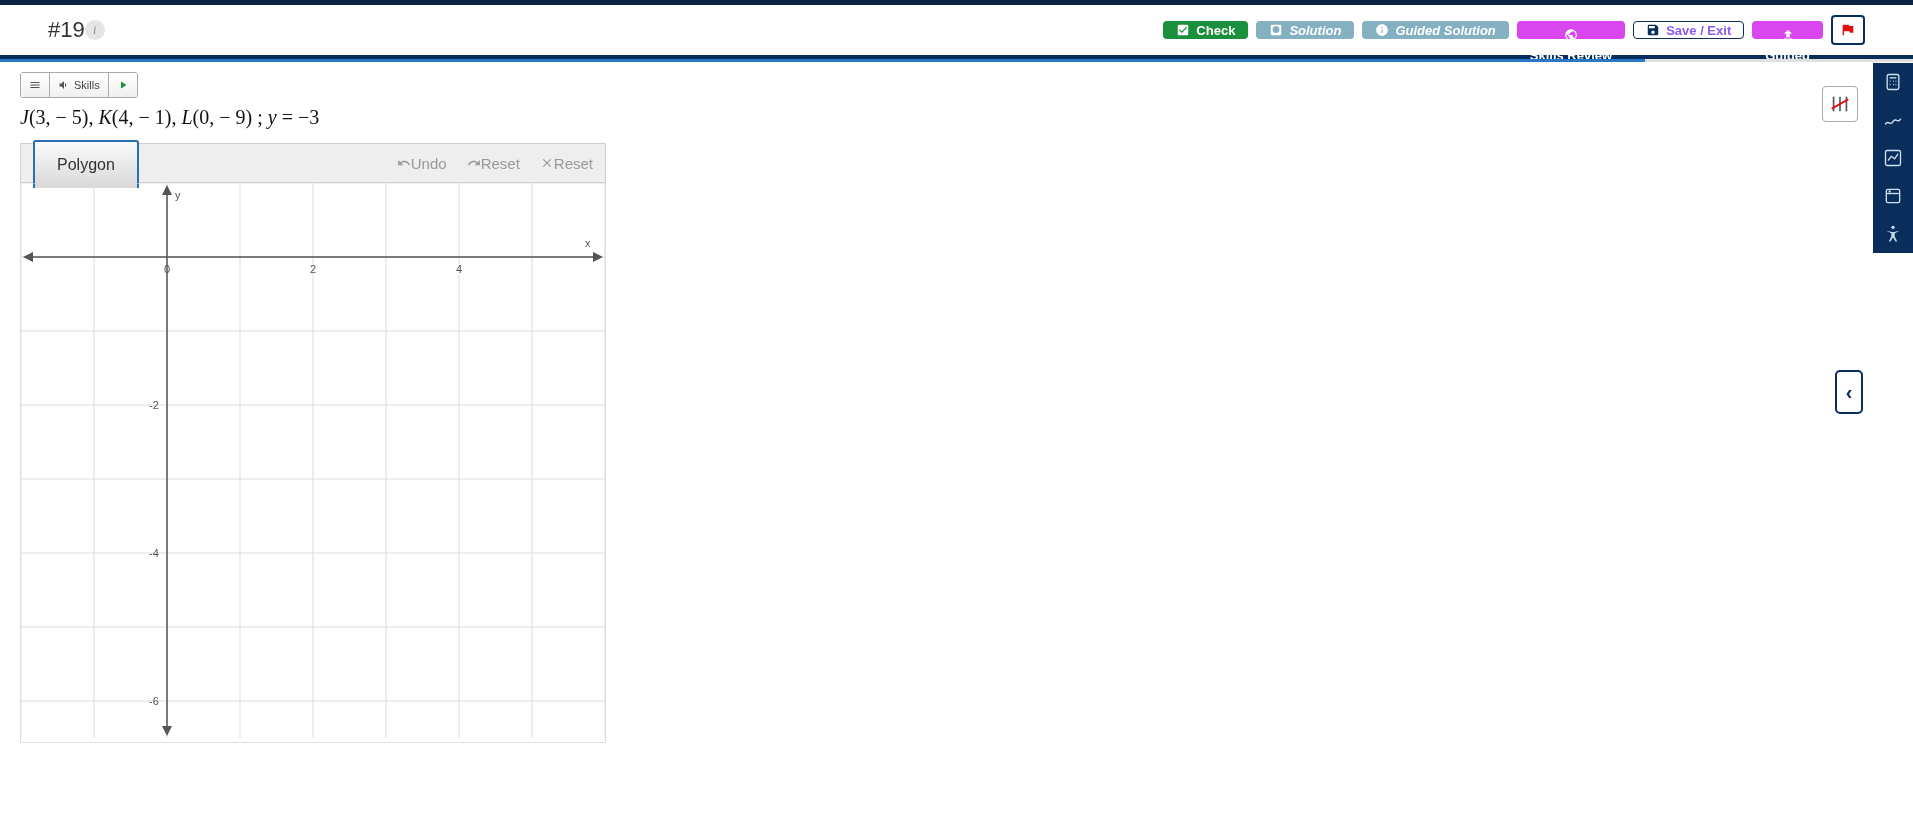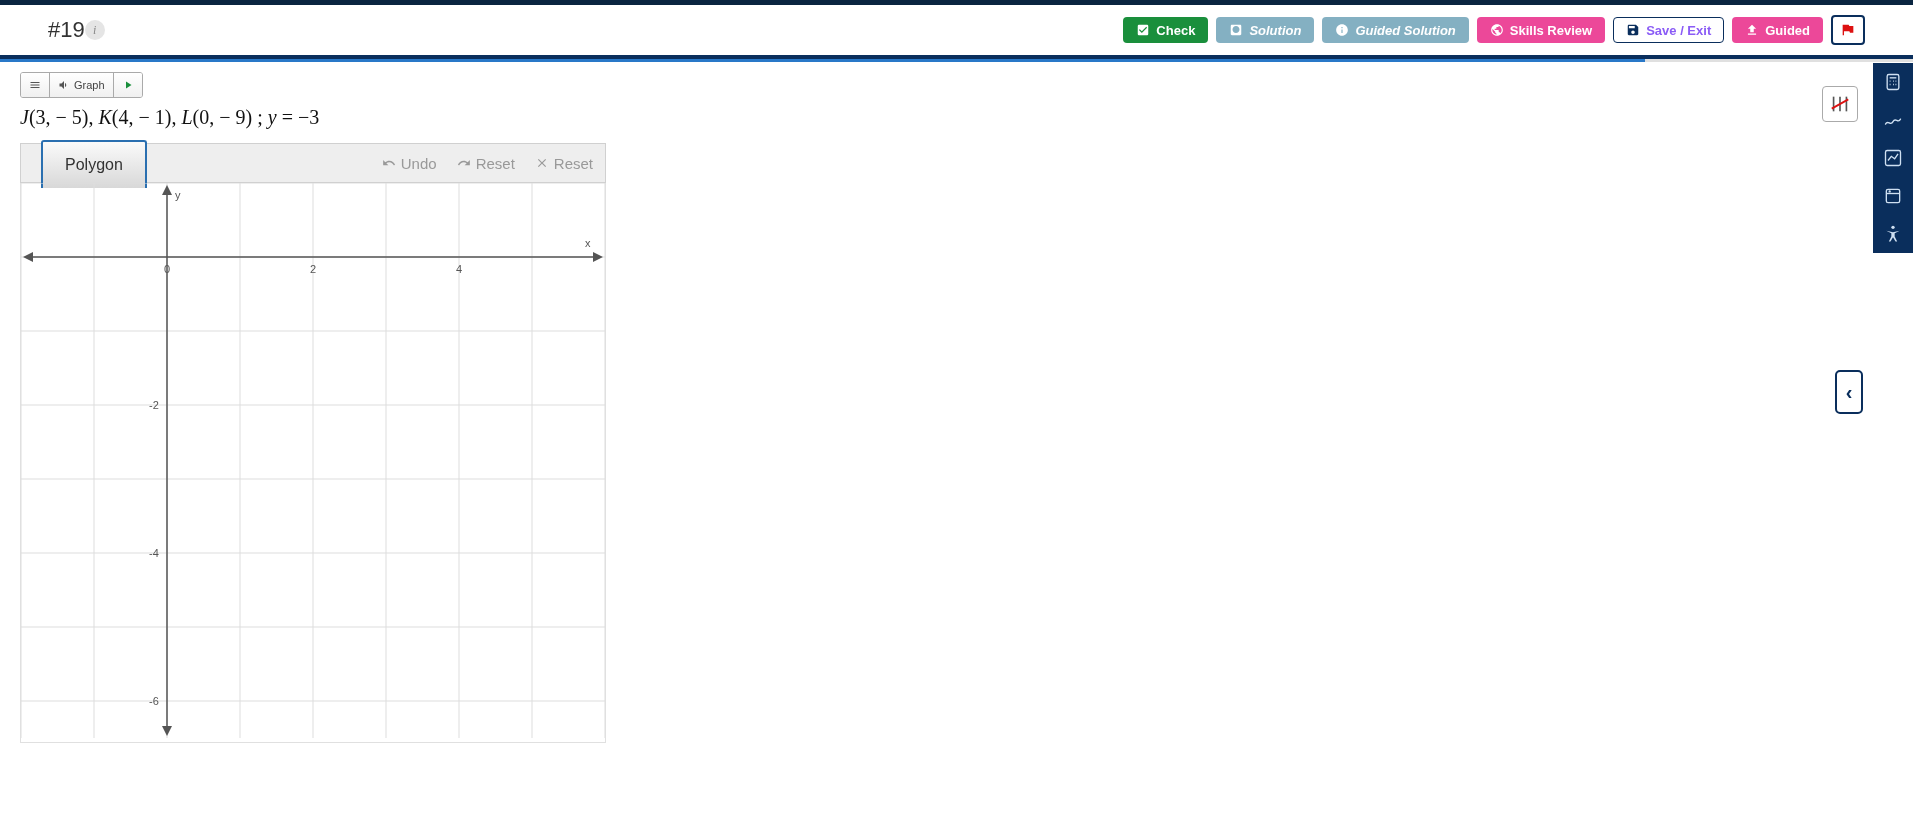--- a/index.html
+++ b/index.html
@@ -6,24 +6,24 @@
 body { font-family: "Helvetica Neue", Arial, sans-serif; background: #fff; width: 1913px; height: 833px; overflow: hidden; position: relative; }
 
 
 .topbar { background: #0a2540; height: 5px; border-bottom: 1px solid #0a2540; }
 
 
 .header { display: flex; align-items: center; padding: 10px 48px 10px 48px; border-bottom: 4px solid #0a2e5c; position: relative; height: 54px; }
 .header-title { font-size: 22px; color: #333; font-weight: 500; display:flex; align-items:center; gap:0;}
 .info-badge { display:inline-flex; width:20px; height:20px; border-radius:50%; background:#e5e5e5; color:#888; font-size:12px; align-items:center; justify-content:center; font-family: Georgia, serif; font-style: italic;}
 .header-buttons { margin-left: auto; display: flex; gap: 8px; align-items: center; }
-.hbtn { display:inline-flex; align-items:center; gap:6px; padding: 6px 12px; border-radius:4px; border:1px solid transparent; font-size:13px; font-weight:600; cursor:pointer; color:#fff; height:26px;}
+.hbtn { display:inline-flex; align-items:center; gap:6px; padding: 6px 12px; border-radius:4px; border:1px solid transparent; font-size:13px; font-weight:600; cursor:pointer; color:#fff; height:18px;}
 .hbtn.green { background:#1a8f3c; }
 .hbtn.disabled { background:#6fa3b8; cursor:default; opacity:0.85;font-style:italic;}
-.hbtn.blue { background:#ec4899; }
+.hbtn.blue { background:#d946ef;flex-direction:column; }
 .hbtn.outline { background:#fff; color:#8b5cf6; border:1px solid #0a2e5c; }
 .hbtn svg { width:14px; height:14px; fill:currentColor; flex-shrink:0;}
 .collapse-flag { width:34px; height:30px; border:2px solid #0a2e5c; border-radius:4px; display:flex; align-items:center; justify-content:center; cursor:pointer; background:#fff;}
 .collapse-flag svg { width:16px; height:16px; }
 
 
 .progress { height:3px; background:#e0e0e0; position:relative; }
 .progress-fill { height:100%; background:#2978c8; width:86%; }
 
 
@@ -36,23 +36,23 @@
 .listen-seg svg { width:12px; height:12px; }
 
 
 .problem-text { font-size: 19px; color:#222; margin: 10px 0 6px 0; }
 .math-text { font-family: "Times New Roman", serif; font-size: 20px; color:#111; font-style: italic; margin-bottom: 14px;}
 .math-text .roman { font-style: normal; }
 
 
 .graph-widget { width: 586px; border:0; }
 .graph-toolbar { display:flex; align-items:center; background:#eee; border:1px solid #d0d0d0; height:40px; padding-right:12px;}
-.tool-tab { background: linear-gradient(#fafafa,#d8d8d8); border:2px solid #2a6fb0; border-bottom:none; padding: 14px 22px; font-size:16px; color:#333; border-radius: 3px 3px 0 0; margin-left:20px; margin-top:1px;}
+.tool-tab { background: linear-gradient(#fafafa,#d8d8d8); border:2px solid #2a6fb0; border-bottom:none; padding: 14px 22px; font-size:16px; color:#333; border-radius: 3px 3px 0 0; margin-left:12px; margin-top:1px;}
 .tool-actions { margin-left:auto; display:flex; gap:20px; }
-.tool-act { display:flex; align-items:center; gap:5px; font-size:15px; color:#999; cursor:pointer; }
+.tool-act { display:flex; align-items:center; font-size:15px; color:#999; cursor:pointer; }
 .tool-act svg { width:14px; height:14px; fill:#999; }
 .graph-canvas-wrap { border:1px solid #e0e0e0; border-top:none; background:#fff; }
 
 
 .right-sidebar { position:absolute; right:0; top:63px; width:40px; background:#0a2e5c; display:flex; flex-direction:column; align-items:center; gap:0; padding:0; z-index:5;}
 .side-btn { width:40px; height:38px; display:flex; align-items:center; justify-content:center; cursor:pointer; color:#cfe0f2;}
 .side-btn svg { width:20px; height:20px; stroke:#cfe0f2; fill:none; stroke-width:1.6;}
 .side-btn.accessibility svg { fill:#cfe0f2; stroke:none;}
 
 
@@ -177,21 +177,21 @@
   <div class="listen-bar">
     <div class="listen-seg">
       <svg viewBox="0 0 24 24">
           <path fill="#555" d="M3 6h18v2H3zm0 5h18v2H3zm0 5h18v2H3z"></path>
         </svg>
     </div>
     <div class="listen-seg">
       <svg viewBox="0 0 24 24">
           <path fill="#555" d="M3 9v6h4l5 5V4L7 9H3zm13.5 3c0-1.77-1.02-3.29-2.5-4.03v8.05c1.48-.73 2.5-2.25 2.5-4.02z"></path>
         </svg>
-      <span>Graph</span>
+      <span>Skills</span>
     </div>
     <div class="listen-seg">
       <svg viewBox="0 0 24 24">
           <path fill="#1a8f3c" d="M8 5v14l11-7z"></path>
         </svg>
     </div>
   </div>
 
   <p class="math-text">
     <span>J</span><span class="roman">(3, − 5), </span><span>K</span><span class="roman">(4, − 1), </span><span>L</span><span class="roman">(0, − 9) ; </span> <span>y</span> <span class="roman">= −3</span>

